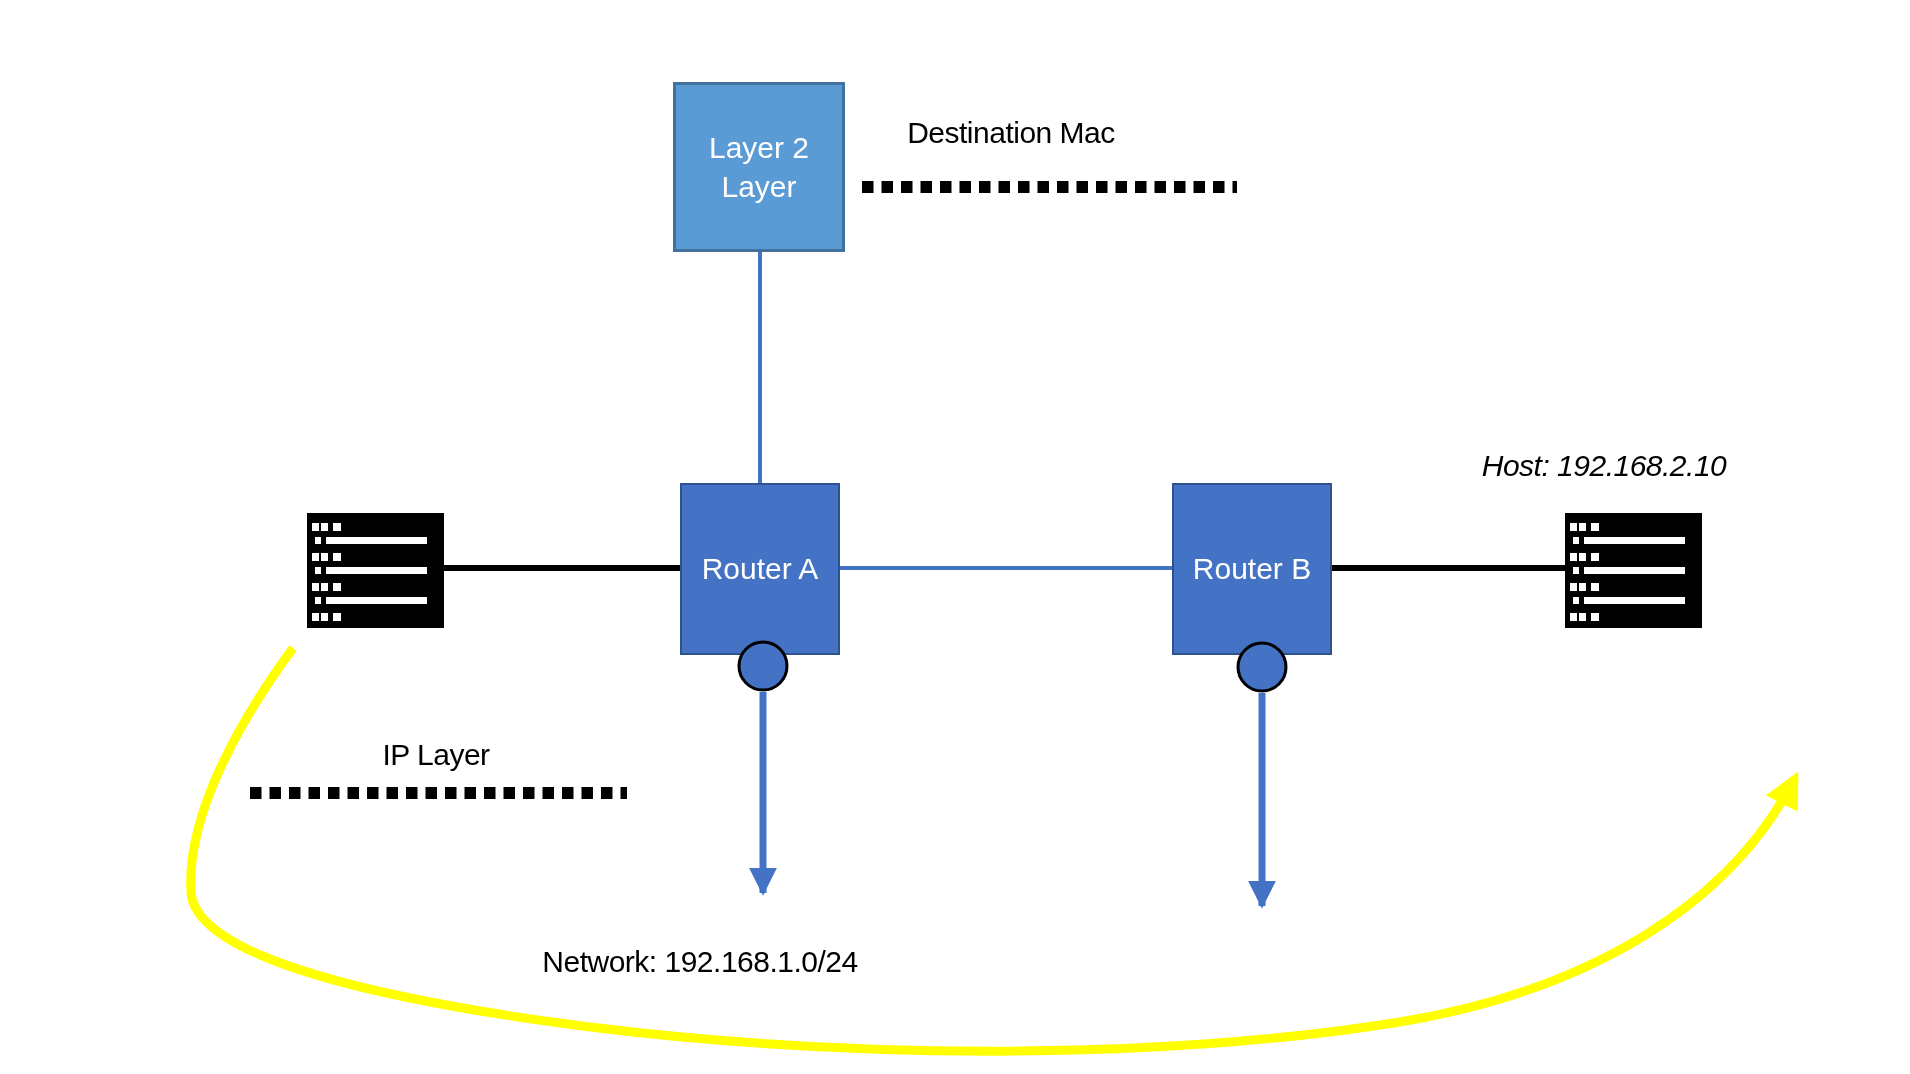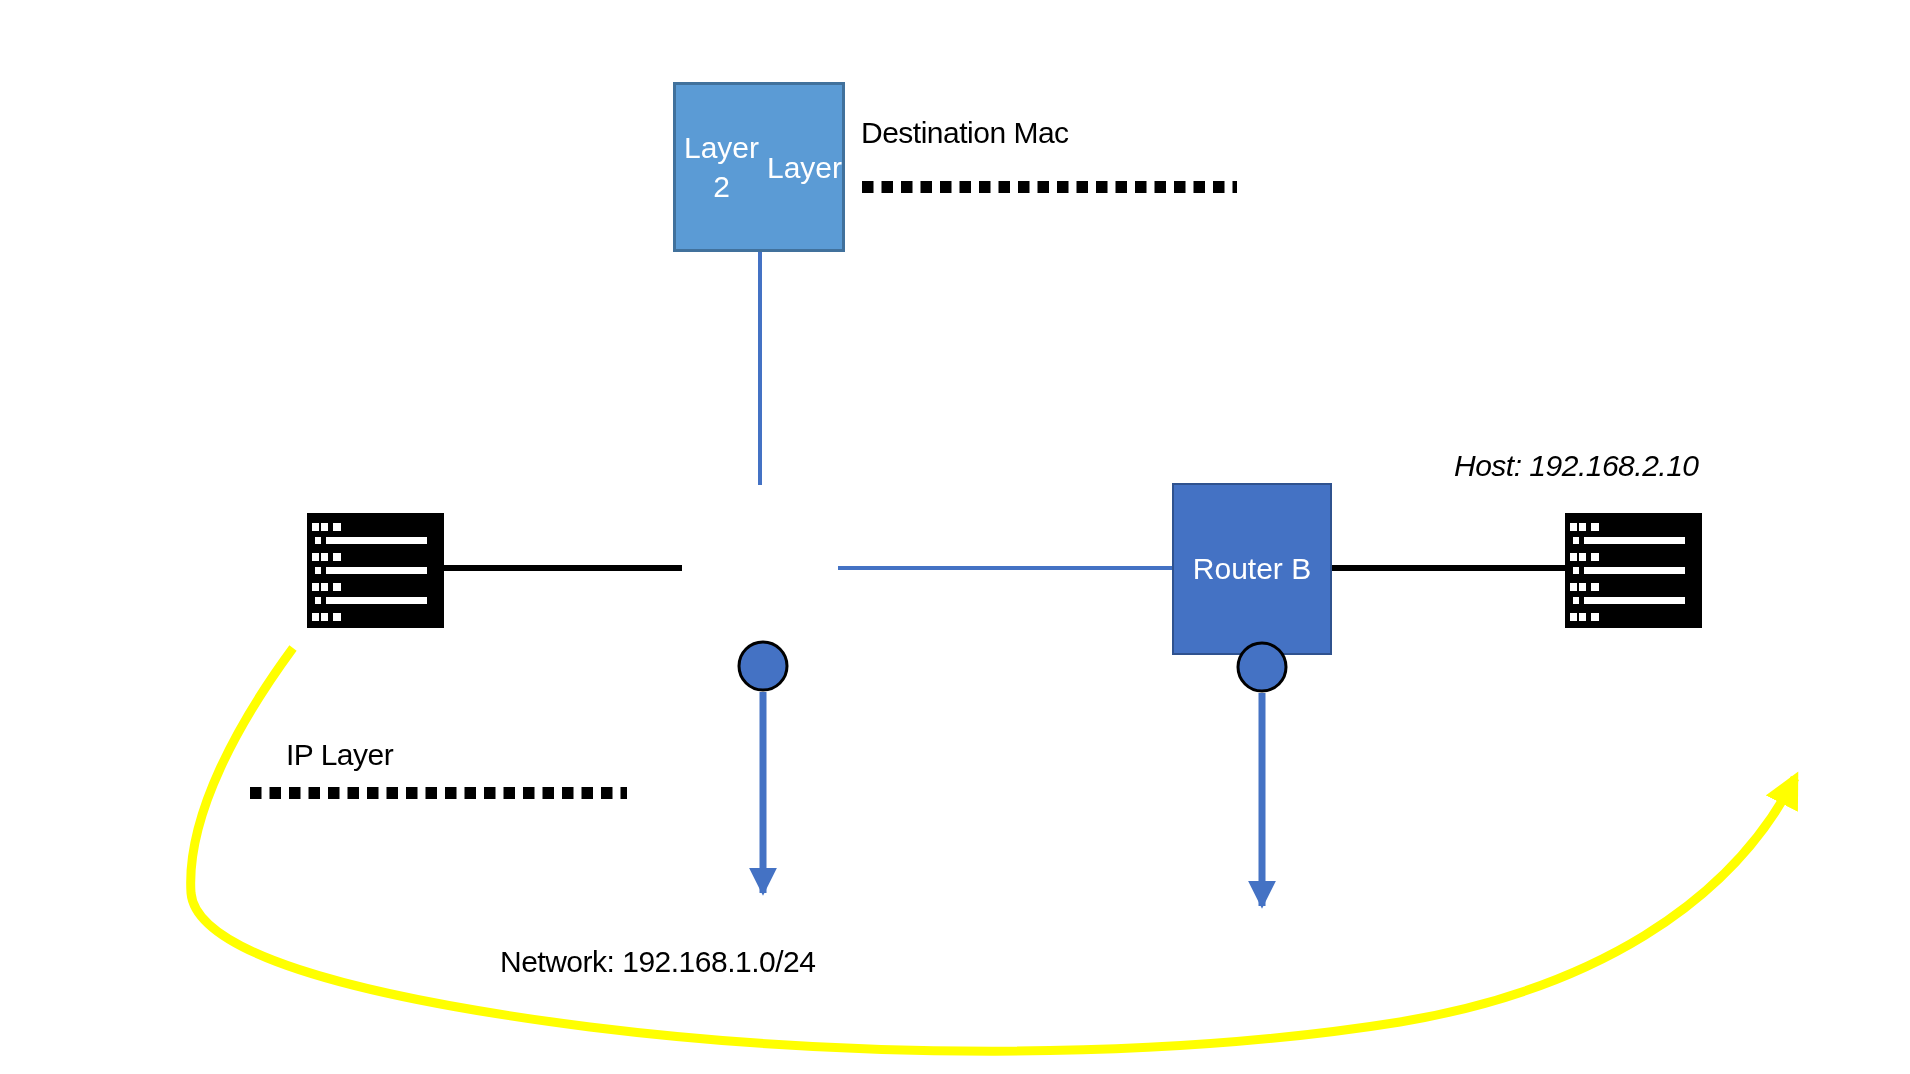--- a/index.html
+++ b/index.html
@@ -10,21 +10,21 @@
     background:var(--background,#ffffff);
     font-family:"Liberation Sans", sans-serif;
     overflow:hidden;
   }
   svg.layer{position:absolute;left:0;top:0;width:1910px;height:1074px;}
   .layer-lines{z-index:1;}
   .layer-top{z-index:3;}
   .node{
     position:absolute;
     display:flex;
-    flex-direction:row;
+    flex-direction:column;
     align-items:center;
     justify-content:center;
     color:#ffffff;
     text-align:center;
     z-index:2;
     box-sizing:border-box;
   }
   .switch-node{
     left:673px;top:82px;width:172px;height:170px;
     background:var(--switch-fill,#5B9BD5);
@@ -36,20 +36,21 @@
     border:2px solid var(--router-border,#2F528F);
     font-size:30px;
   }
   .router-a{left:680px;top:483px;width:160px;height:172px;}
   .router-b{left:1172px;top:483px;width:160px;height:172px;}
   .diagram-label{
     position:absolute;
     color:#000000;
     font-size:30px;
     letter-spacing:-0.5px;
+    text-align:center;
     white-space:nowrap;
     z-index:2;
   }
   .host-a-label{left:203px;top:459px;width:300px;}
   .host-b-label{left:1454px;top:449px;width:300px;font-style:italic;}
   .destination-mac-label{left:861px;top:116px;width:300px;}
   .ip-header-label{left:286px;top:738px;width:300px;}
   .network-a-label{left:500px;top:945px;width:400px;}
   .network-b-label{left:1010px;top:946px;width:400px;}
   .host-icon{position:absolute;z-index:2;}
@@ -76,20 +77,23 @@
     <line class="link-black" x1="1330" y1="568" x2="1566" y2="568" stroke-width="6"></line>
     <line class="dotted-line" x1="862" y1="187" x2="1237" y2="187"></line>
     <line class="dotted-line" x1="250" y1="793" x2="627" y2="793"></line>
   </svg>
 
   <div class="node switch-node">
     <span>Layer 2</span>
     <span>Layer</span>
   </div>
 
+  <div class="node router-node router-a">
+    <span>Router A</span>
+  </div>
   <div class="node router-node router-b">
     <span>Router B</span>
   </div>
 
   <svg class="host-icon host-icon-a" width="137" height="115" viewBox="0 0 137 115">
     <rect class="rack-fill" x="0" y="0" width="137" height="115"></rect>
     <g class="rack-cut">
       <rect x="8" y="24" width="112" height="7"></rect>
       <rect x="8" y="54" width="112" height="7"></rect>
       <rect x="8" y="84" width="112" height="7"></rect>

